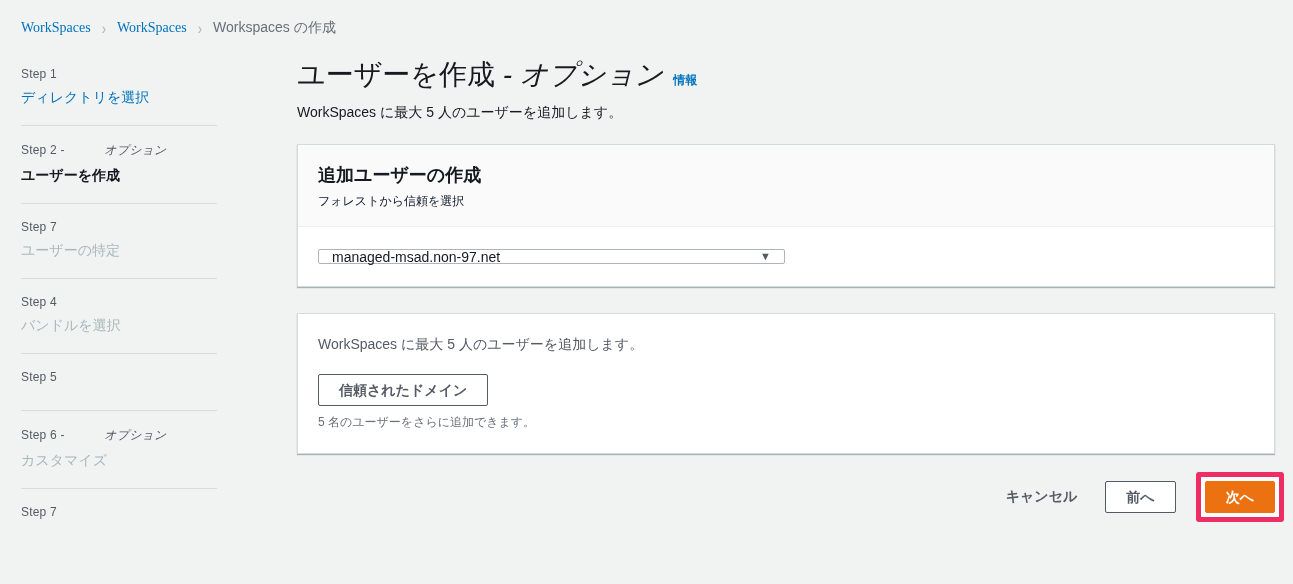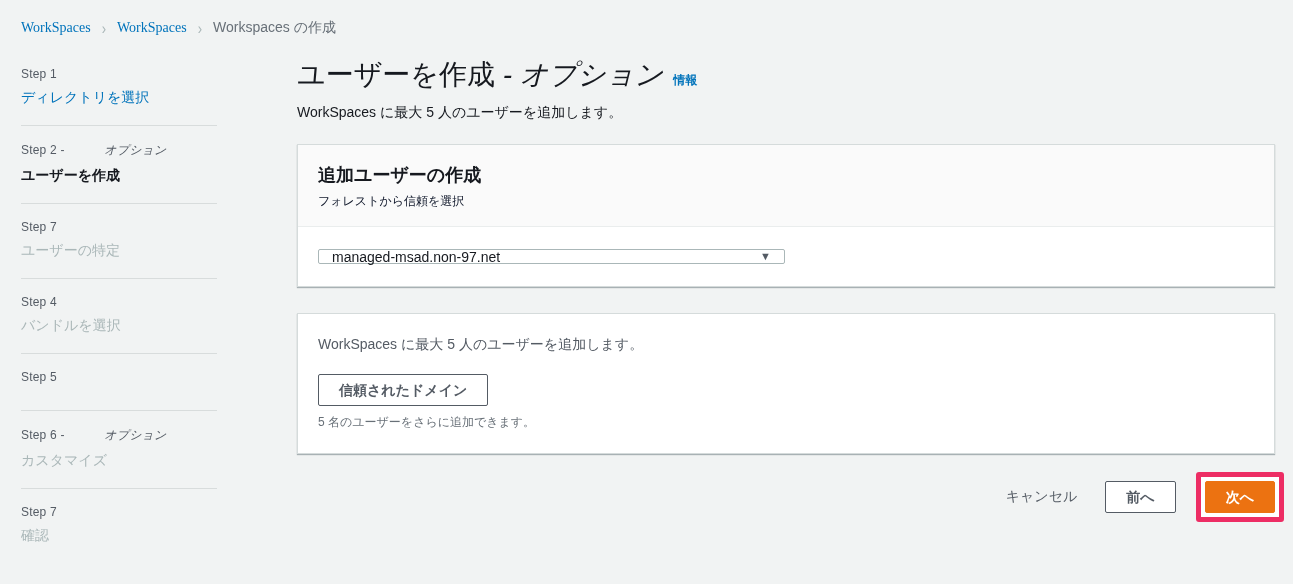--- a/index.html
+++ b/index.html
@@ -66,21 +66,21 @@
     font-family:inherit;
   }
   .btn-primary { background:#ec7211; border-color:#ec7211; color:#fff; }
   .add-user-btn { margin-top:20px; }
   .hint-text { font-size:12px; color:#687078; margin-top:8px; }
 
   .footer-actions {
     margin-top:18px;
     display:flex; align-items:center; justify-content:flex-end; gap:28px;
   }
-  .cancel-link { font-size:14px; font-weight:400; color:#545b64; cursor:pointer; }
+  .cancel-link { font-size:14px; font-weight:700; color:#545b64; cursor:pointer; }
   .annotation-box {
     display:inline-flex;
     border:5px solid #ed2d64; border-radius:3px;
     padding:4px; background:#fff;
     margin-right:-9px; margin-left:-8px;
   }
 </style>
 </head>
 <body>
 
@@ -113,21 +113,20 @@
     </div>
     <div class="step">
       <div class="step-label"><span>Step 5</span><span class="opt"></span></div>
     </div>
     <div class="step">
       <div class="step-label"><span>Step 6 - </span><span class="opt">オプション</span></div>
       <div class="step-title future">カスタマイズ</div>
     </div>
     <div class="step">
       <div class="step-label"><span>Step 7</span><span class="opt"></span></div>
-      <div class="step-title future">確認</div>
     </div>
   </nav>
 
   <main class="content">
 
     <h1 class="page-title"><span>ユーザーを作成</span><span class="opt"> - オプション</span><span class="info-link">情報</span></h1>
 
     <p class="page-desc">WorkSpaces に最大 5 人のユーザーを追加します。</p>
 
     <section class="card">

